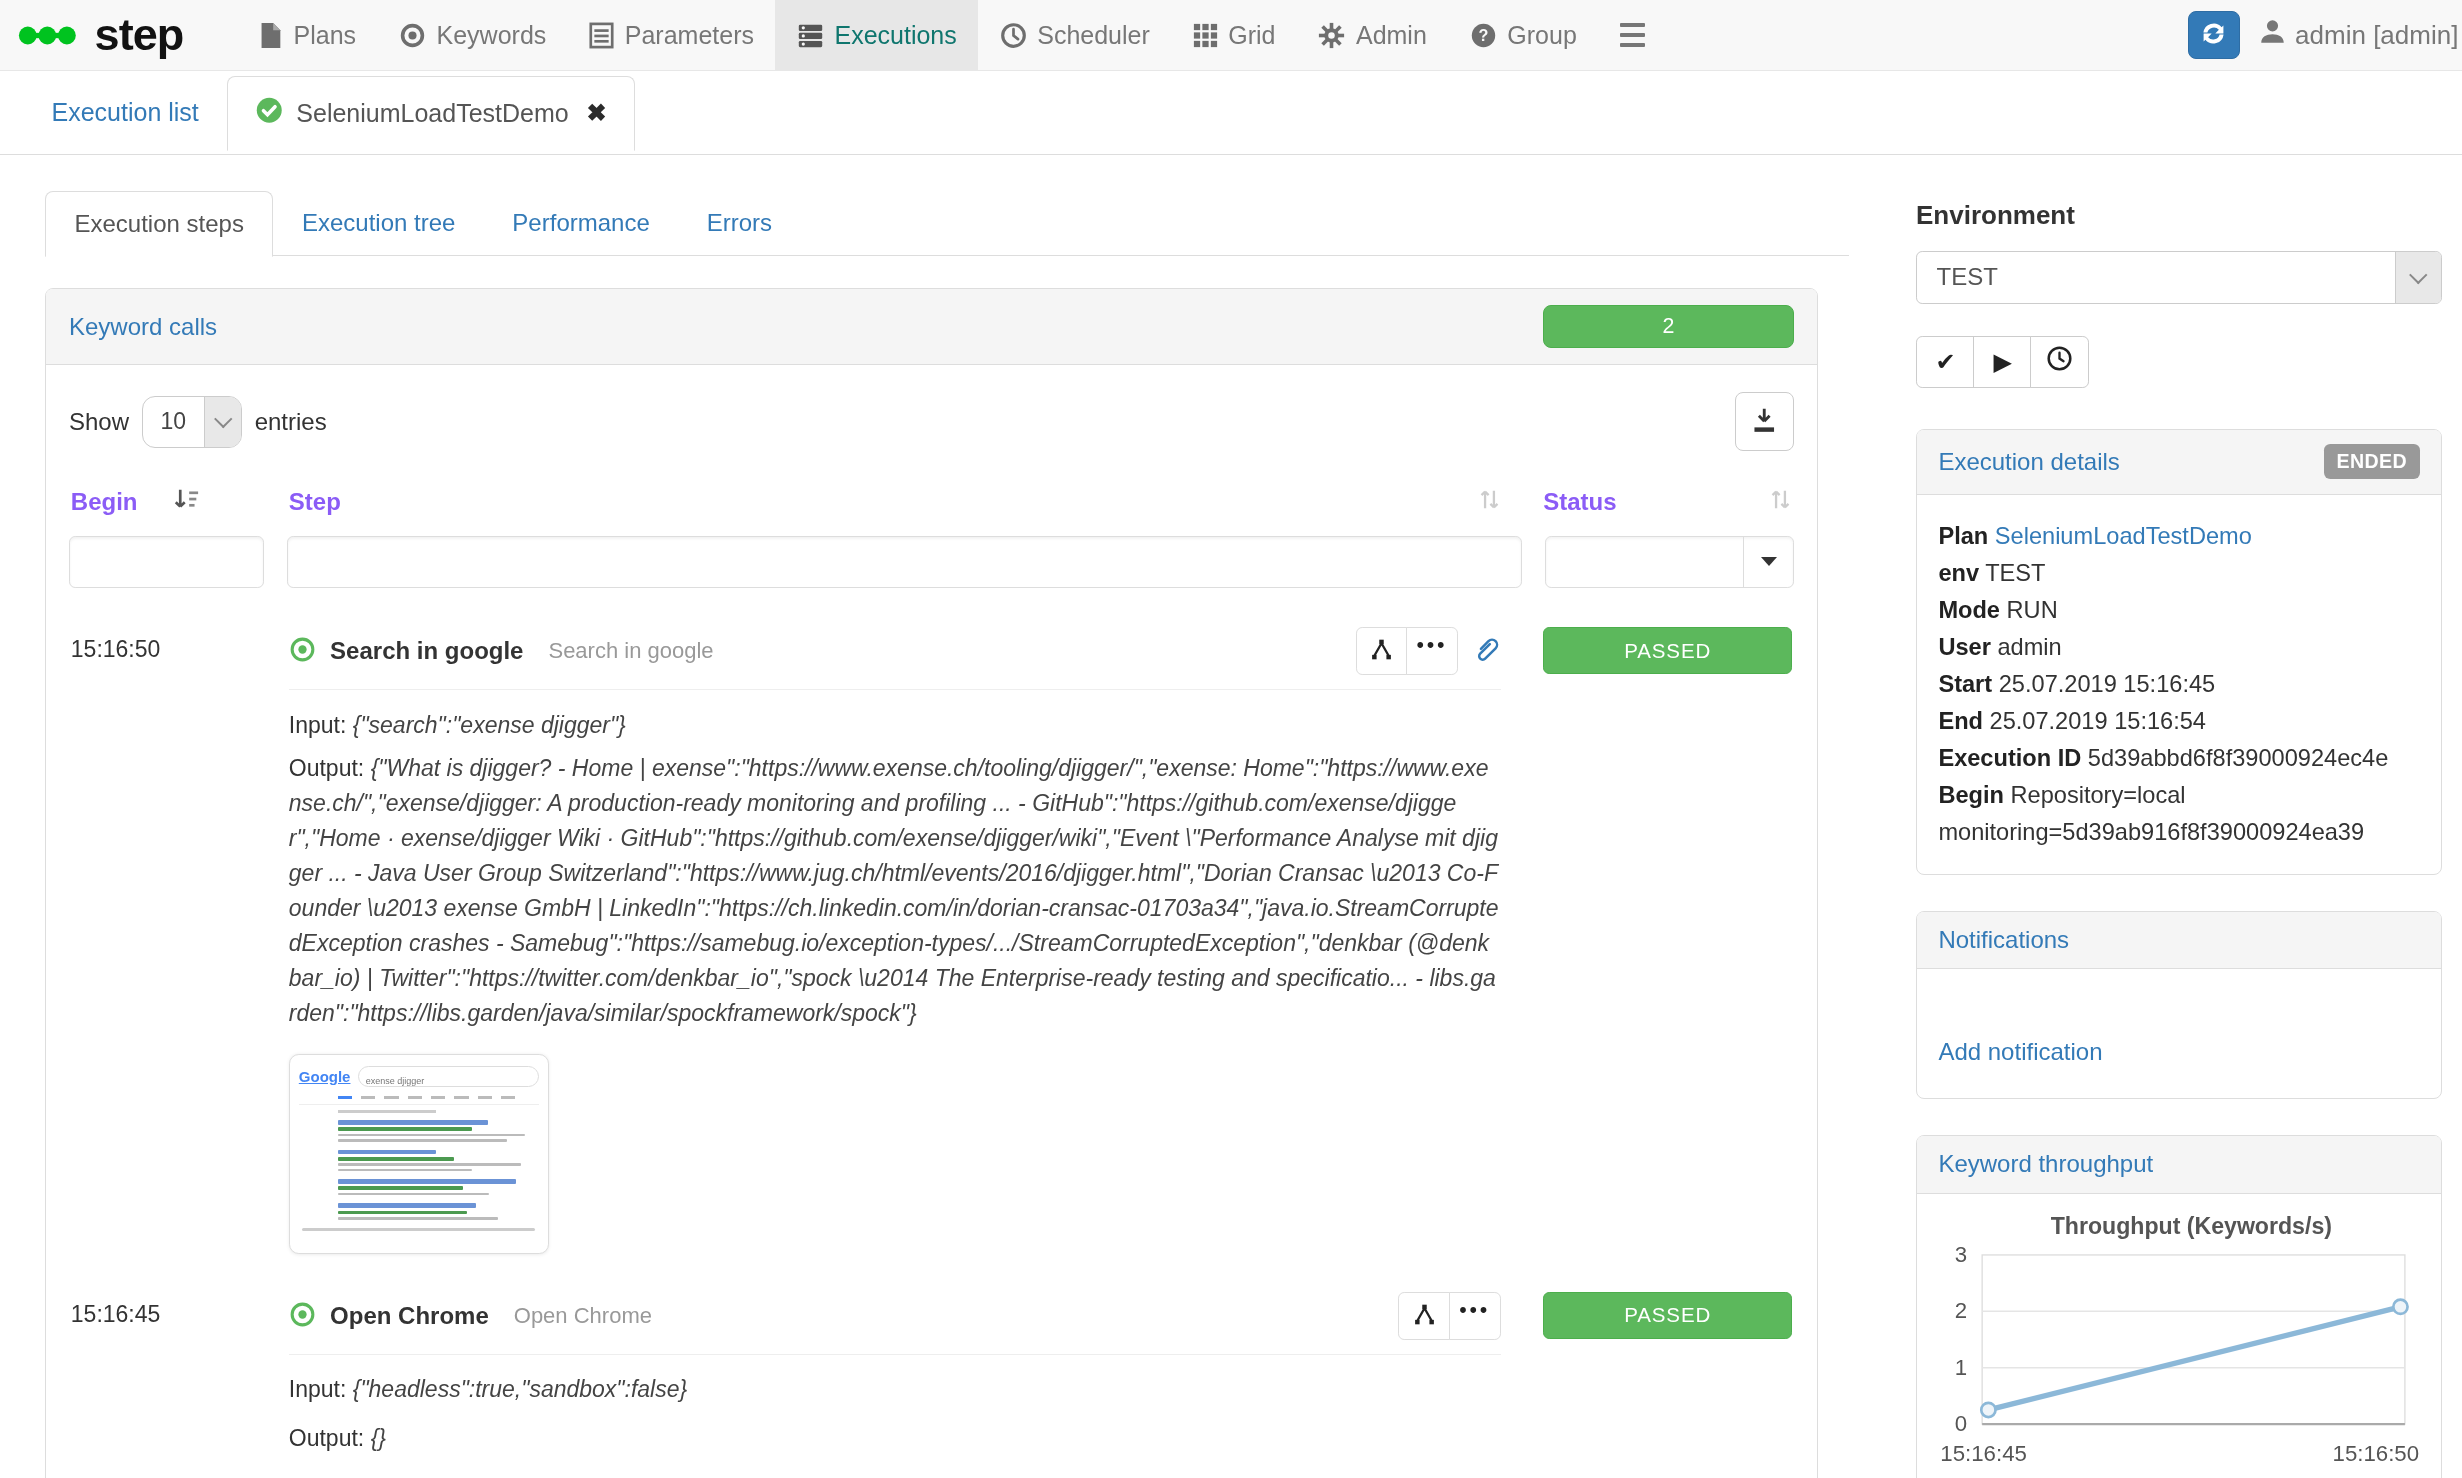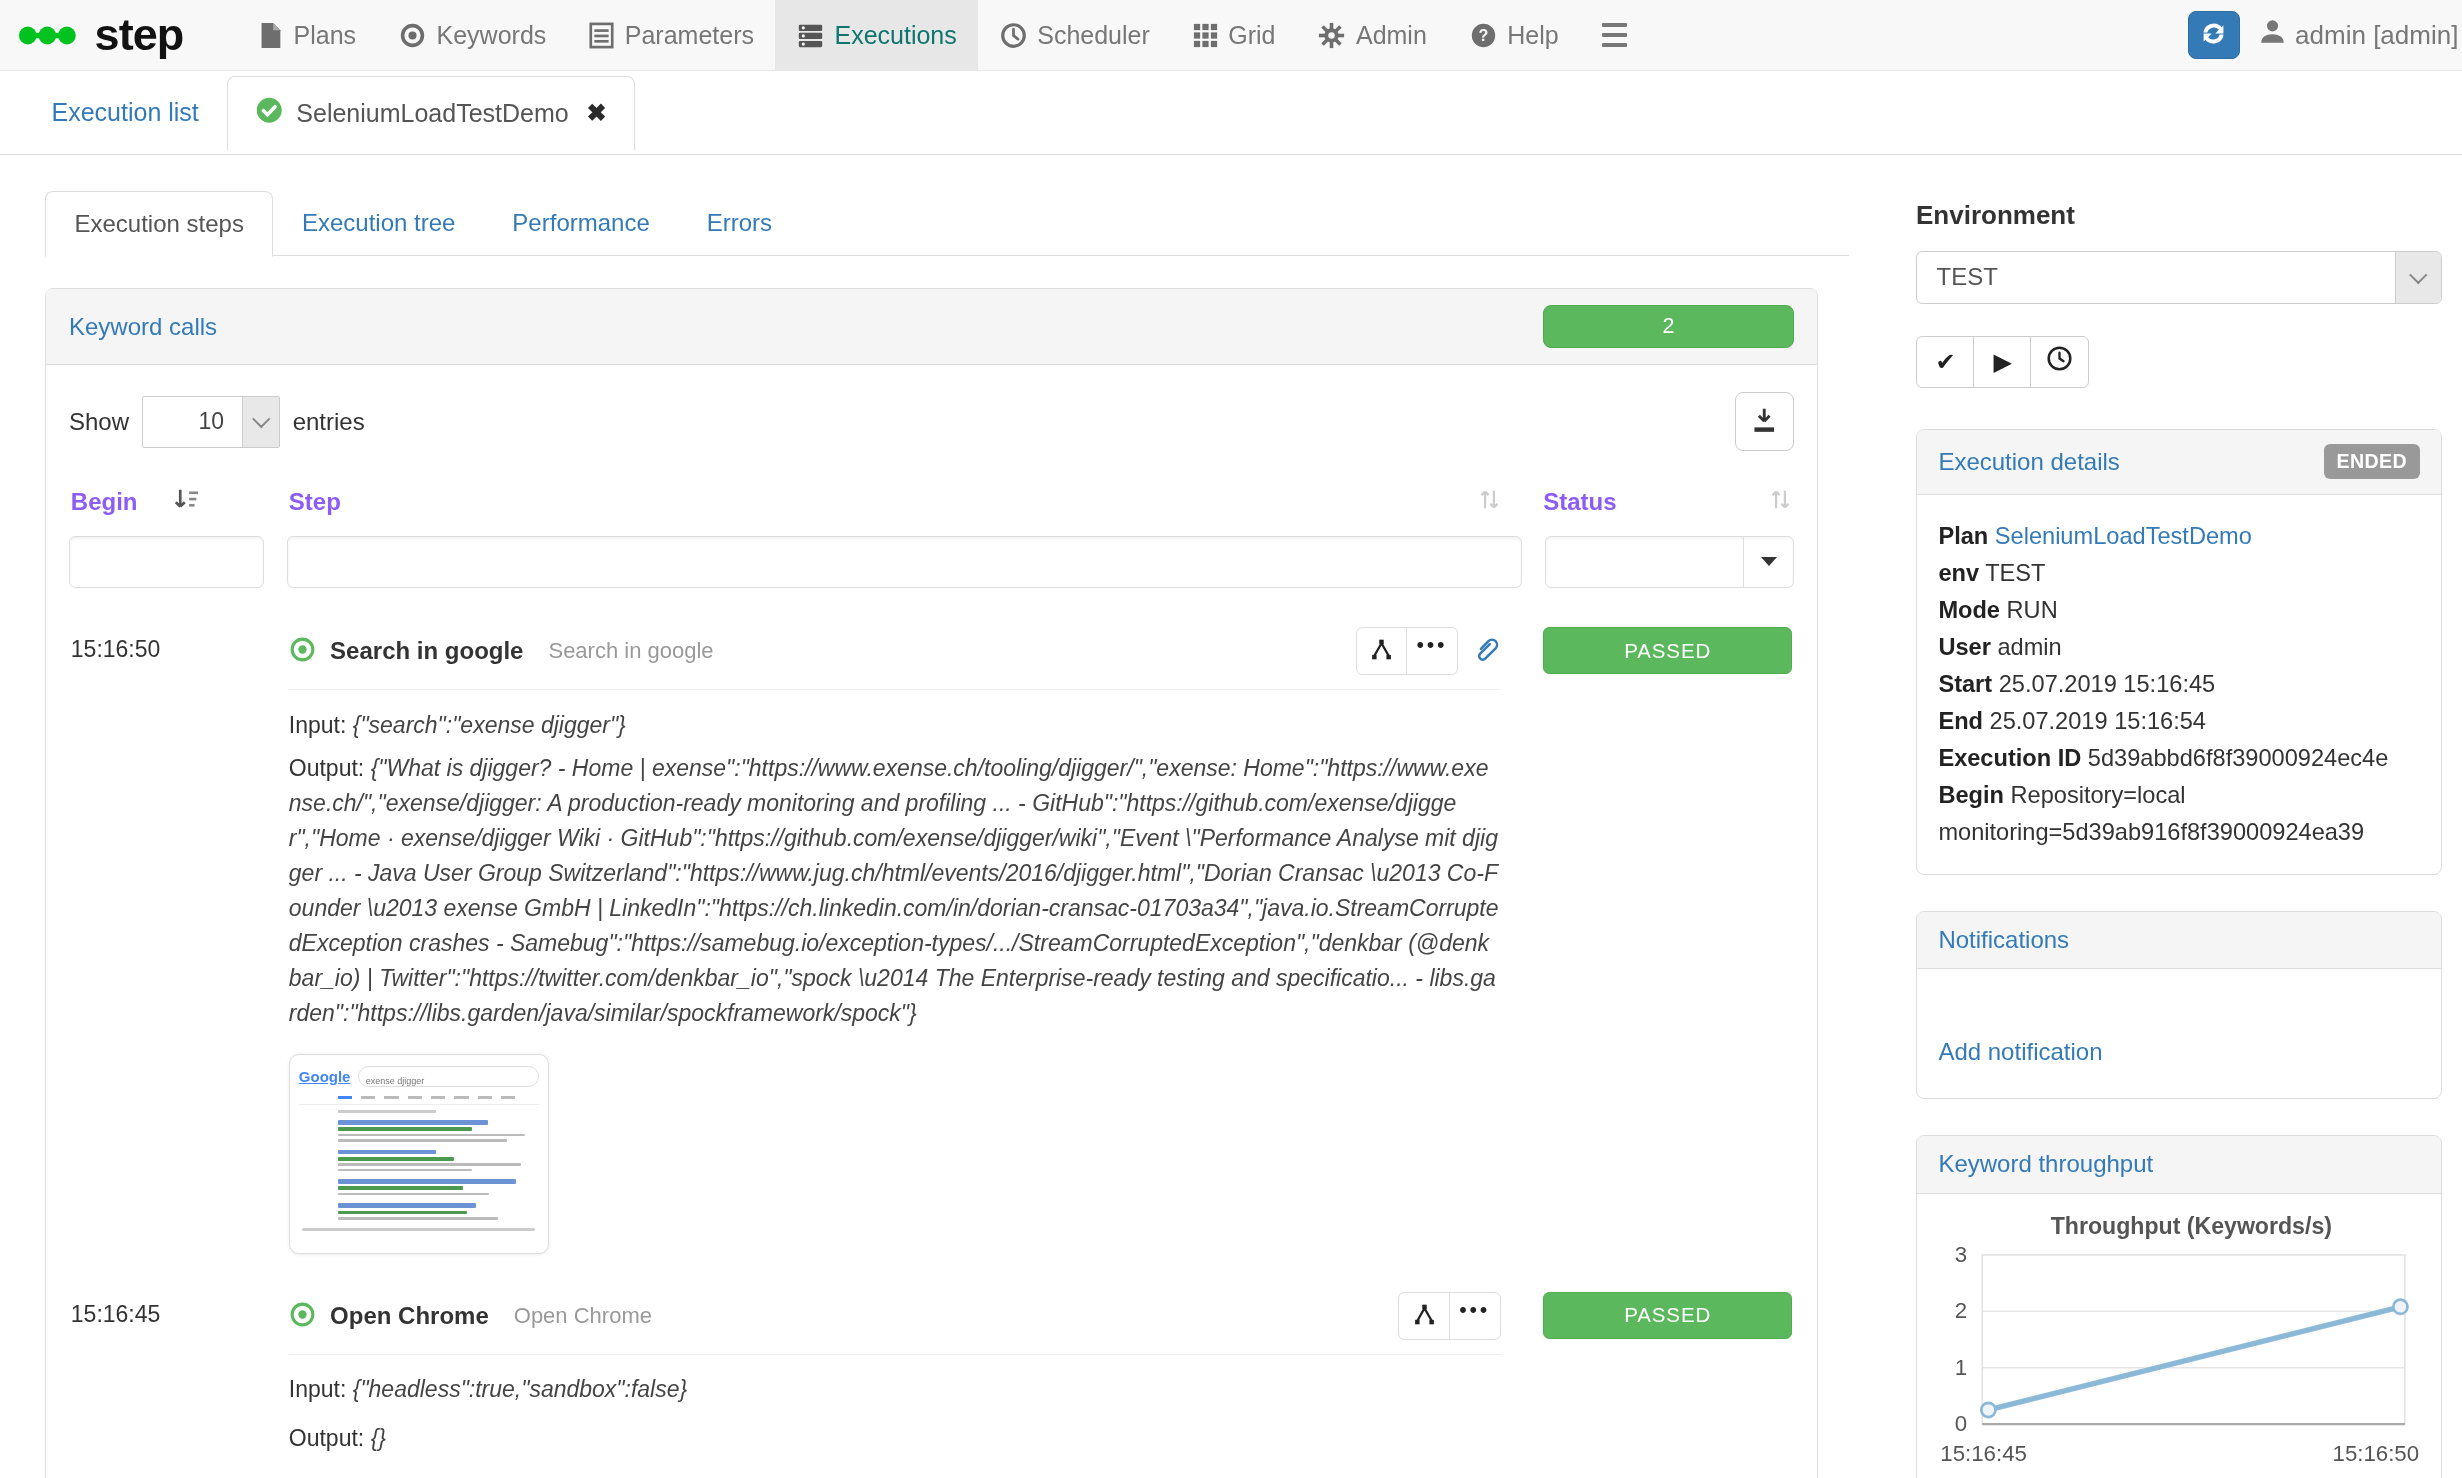--- a/index.html
+++ b/index.html
@@ -73,22 +73,22 @@
   .count-badge {
     width: 251px; text-align: center; background: #5cb85c; border: 0.9px solid #4cae4c;
     color: #fff; font-size: 21.4px; padding: 8px 0; border-radius: 8px;
   }
   .panel-body { padding: 27px 23px 30px 23px; }
 
   
   .show-row { display: flex; align-items: center; justify-content: space-between; margin-bottom: 30px; }
   .show-left { display: flex; align-items: center; font-size: 24px; color: #333; }
   .mini-select {
-    display: inline-flex; align-items: stretch; border: 1.8px solid #ccc; border-radius: 2px;
-    overflow: hidden; margin: 0 12.5px; height: 52px; background: #fff; cursor: pointer; padding-left: 38px;
+    display: inline-flex; align-items: stretch; border: 1.8px solid #ccc; border-radius: 13px;
+    overflow: hidden; margin: 0 12.5px; height: 52px; background: #fff; cursor: pointer;
   }
   .mini-select .val { display: flex; align-items: center; padding: 0 18px; font-size: 23px; color: #444; }
   .mini-select .caret-box {
     width: 37px; background: #e8e8e8; border-left: 1.8px solid #ccc;
     display: flex; align-items: center; justify-content: center;
   }
   .chev { width: 12.5px; height: 12.5px; border-right: 2.7px solid #888; border-bottom: 2.7px solid #888; transform: rotate(45deg) translate(-1.8px,-1.8px); }
   .export-btn {
     width: 59px; height: 59px; border: 1.8px solid #ccc; border-radius: 8px; background: #fff;
     display: flex; align-items: center; justify-content: center; cursor: pointer;
@@ -290,21 +290,21 @@
         </span>
       <span>Admin</span>
     </div>
     <div class="nav-item">
       <span class="nav-ic">
           <svg width="27" height="27" viewBox="0 0 30 30" style="font-size:28px">
             <circle cx="15" cy="15" r="13" fill="#6e6e6e"></circle>
             <text x="15" y="21" text-anchor="middle" font-size="18" font-weight="bold" fill="#f8f8f8" font-family="Liberation Sans, sans-serif">?</text>
           </svg>
         </span>
-      <span>Help</span>
+      <span>Group</span>
     </div>
     <div class="nav-item">
       <span class="burger">
           <span></span>
           <span></span>
           <span></span>
         </span>
     </div>
   </nav>
   <div class="nav-right">

